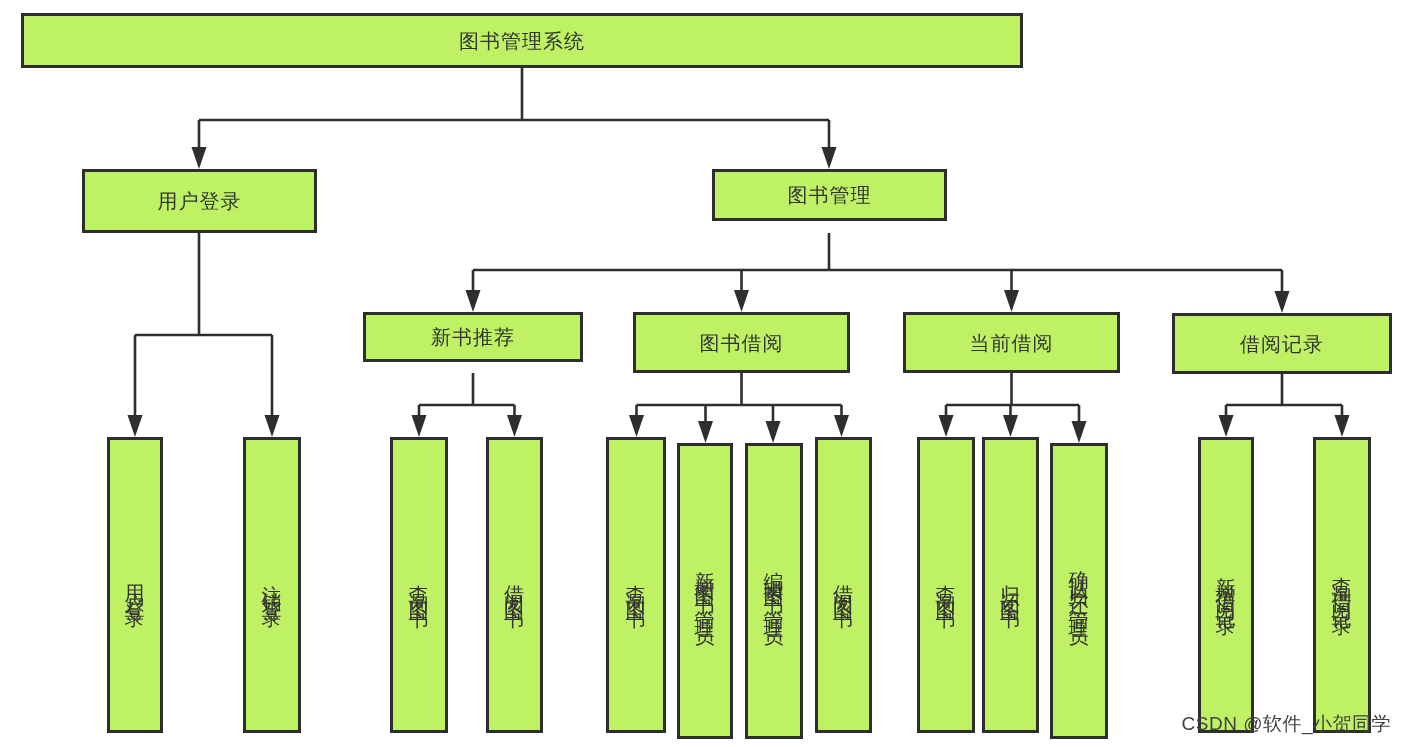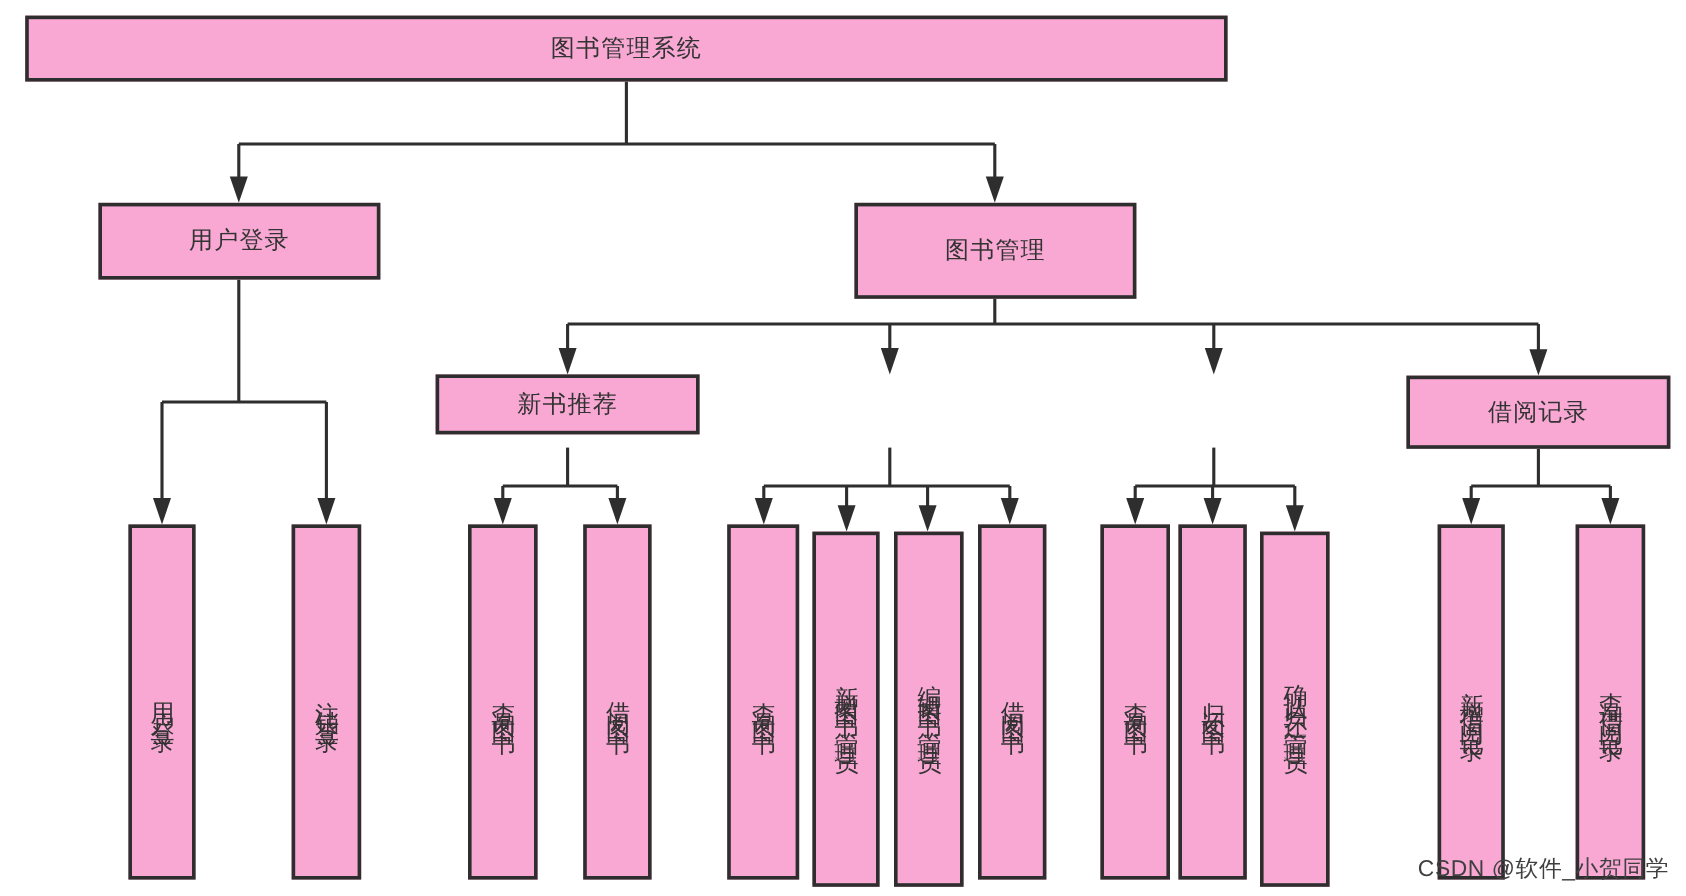--- a/index.html
+++ b/index.html
@@ -20,21 +20,21 @@
     left: 0;
     top: 0;
     width: 1405px;
     height: 747px;
     pointer-events: none;
   }
   .node {
     position: absolute;
     box-sizing: border-box;
     border: 3px solid #2e2e2e;
-    background: #f9a8d4;
+    background: #bef264;
     display: flex;
     align-items: center;
     justify-content: center;
     color: #333333;
     font-size: 20px;
     line-height: 1;
   }
   .node.h span {
     letter-spacing: 1px;
     white-space: nowrap;
@@ -140,27 +140,33 @@
     </g>
   </svg>
 
   <div class="node h" style="left:21px; top:13px; width:1002px; height:55px">
     <span>图书管理系统</span>
   </div>
 
   <div class="node h" style="left:82px; top:169px; width:235px; height:64px">
     <span>用户登录</span>
   </div>
-  <div class="node h" style="left:712px; top:169px; width:235px; height:80px">
+  <div class="node h" style="left:712px; top:169px; width:235px; height:52px">
     <span>图书管理</span>
   </div>
 
   <div class="node h" style="left:363px; top:312px; width:220px; height:50px">
     <span>新书推荐</span>
   </div>
+  <div class="node h" style="left:633px; top:312px; width:217px; height:61px">
+    <span>图书借阅</span>
+  </div>
+  <div class="node h" style="left:903px; top:312px; width:217px; height:61px">
+    <span>当前借阅</span>
+  </div>
   <div class="node h" style="left:1172px; top:313px; width:220px; height:61px">
     <span>借阅记录</span>
   </div>
 
   <div class="node v" style="left:107px; top:437px; width:56px; height:296px">
     <span>用户登录</span>
   </div>
   <div class="node v" style="left:243px; top:437px; width:58px; height:296px">
     <span>注销登录</span>
   </div>

